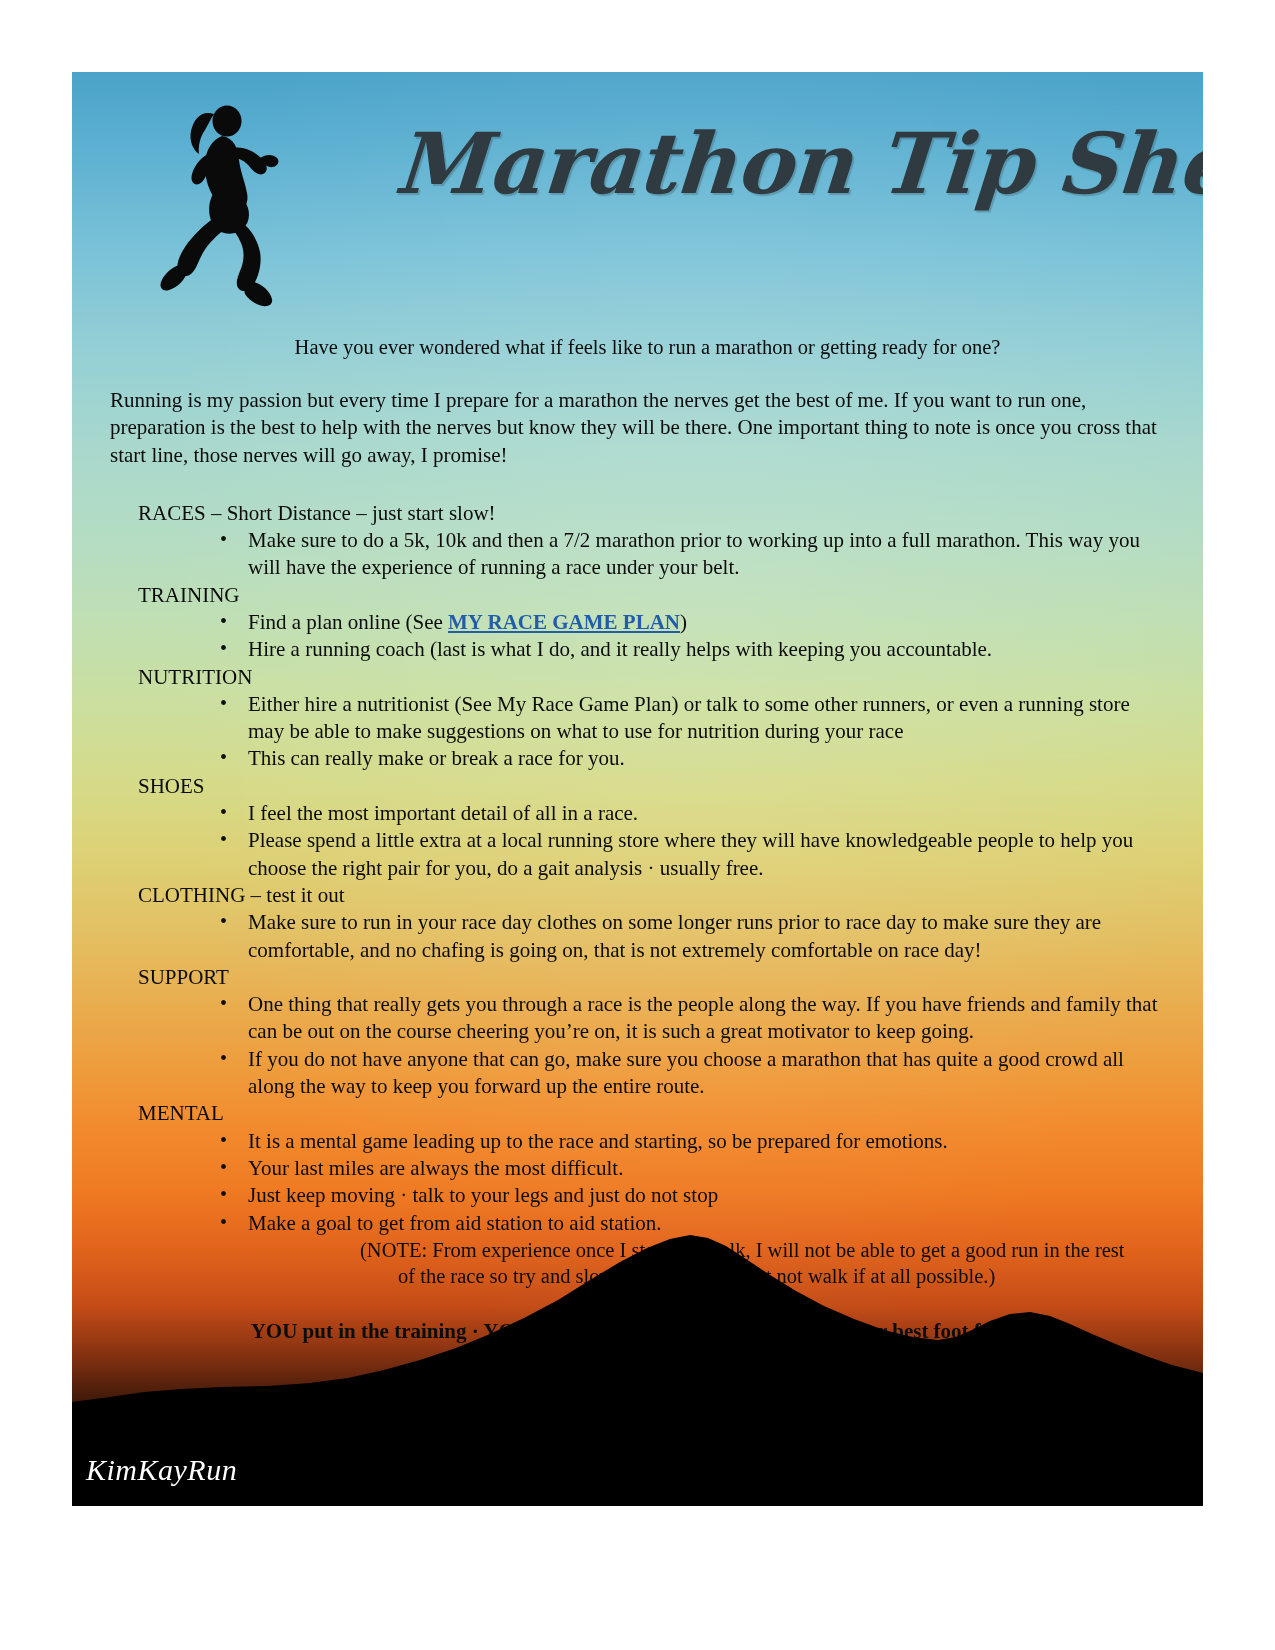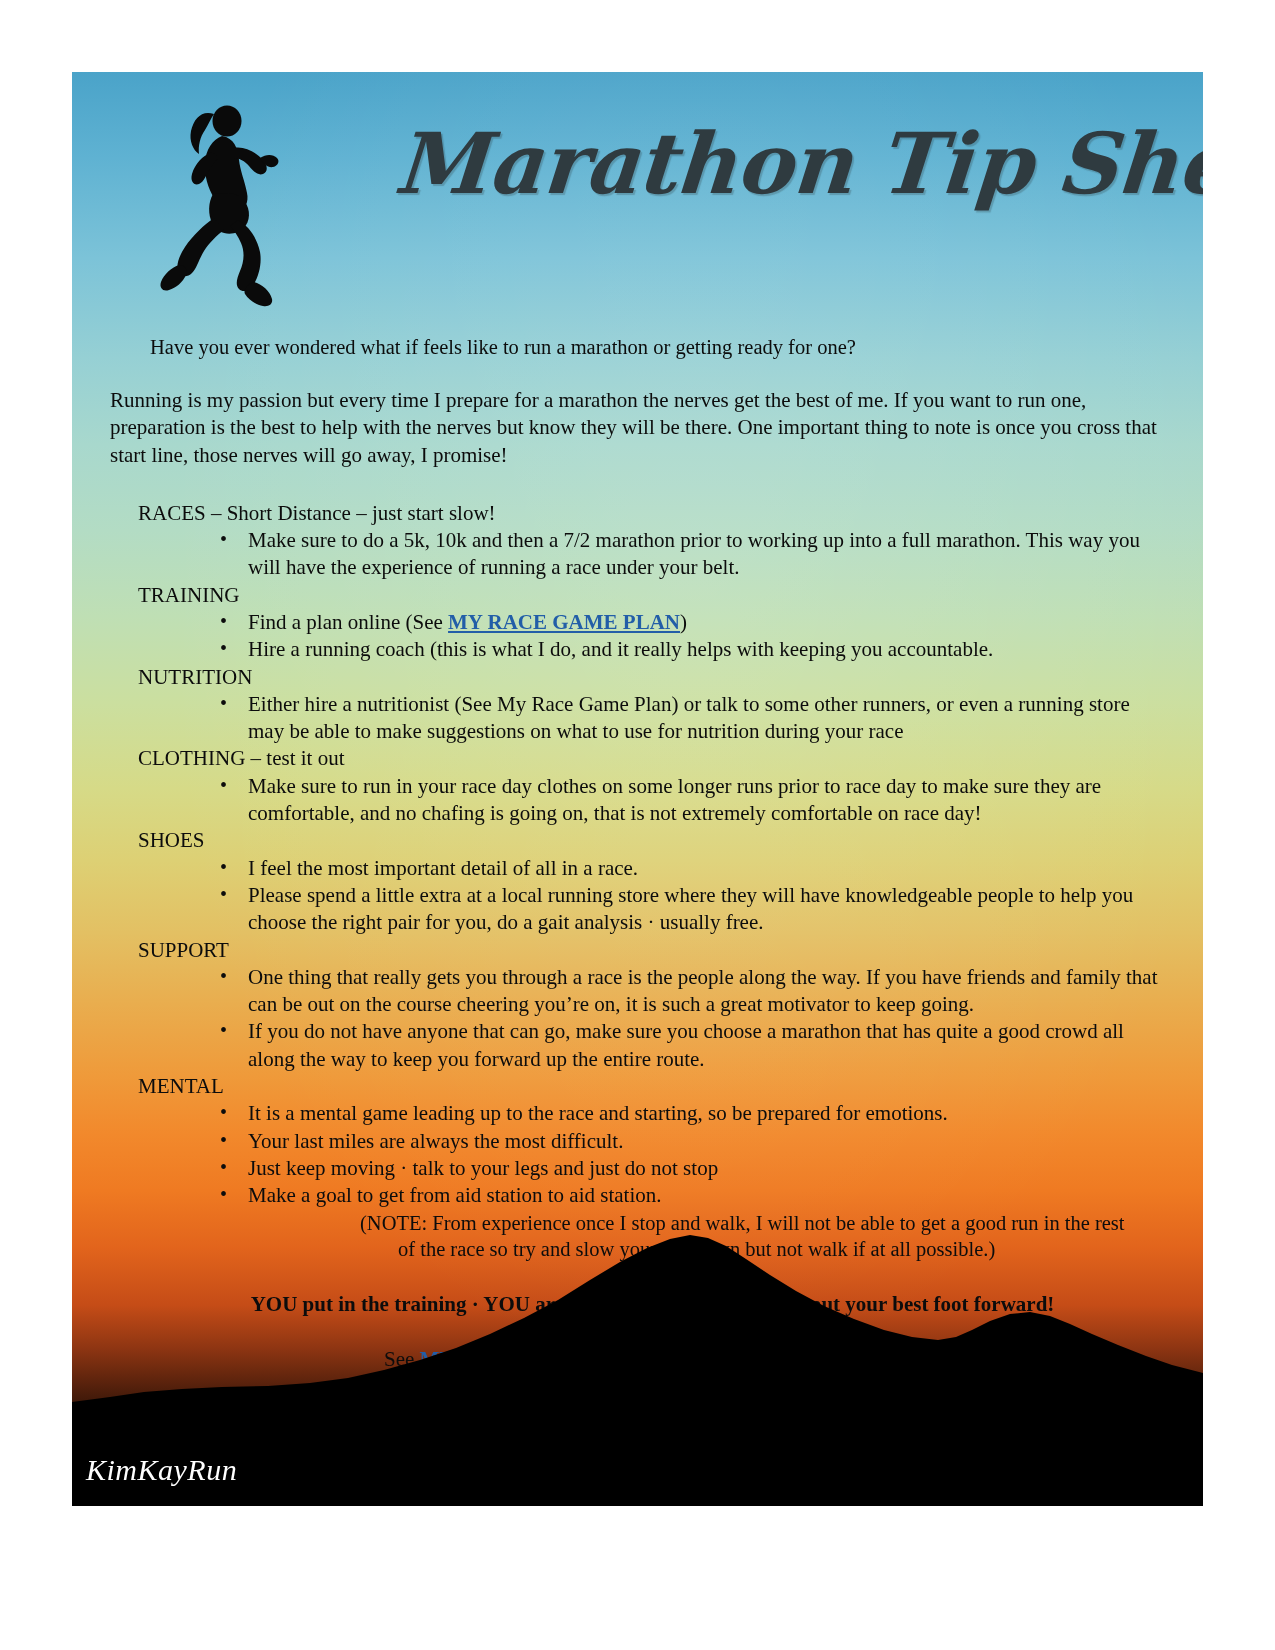--- a/index.html
+++ b/index.html
@@ -89,20 +89,21 @@
 
   
   #content {
     position: relative;
     padding: 0 38px 0 38px;
     color: #0c0c0c;
     font-size: 20.5px;
     line-height: 1.30;
   }
   .intro-question {
+    text-align: center;
     margin: 12px 0 0 0;
     padding-left: 40px;
     padding-right: 20px;
     font-size: 20.5px;
   }
   .para {
     margin: 26px 0 12px 0;
     text-align: left;
     font-size: 21px;
     line-height: 1.32;
@@ -238,43 +239,44 @@
         <div class="sec-head">RACES – Short Distance – just start slow!</div>
         <ul class="bullets">
           <li>Make sure to do a 5k, 10k and then a 7/2 marathon prior to working up into a full marathon.  This way you will have the experience of running a race under your belt.</li>
         </ul>
       </div>
 
       <div>
         <div class="sec-head">TRAINING</div>
         <ul class="bullets">
           <li><span>Find a plan online (See </span><a class="doclink" href="#">MY RACE GAME PLAN</a><span>)</span></li>
-          <li>Hire a running coach (this is what I do, and it really helps with keeping you accountable.</li>
+          <li>Hire a running coach (last is what I do, and it really helps with keeping you accountable.</li>
         </ul>
       </div>
 
       <div>
         <div class="sec-head">NUTRITION</div>
         <ul class="bullets">
           <li>Either hire a nutritionist (See My Race Game Plan) or talk to some other runners, or even a run­ning store may be able to make suggestions on what to use for nutrition during your race</li>
-        </ul>
-      </div>
-
-      <div>
-        <div class="sec-head">CLOTHING – test it out</div>
-        <ul class="bullets">
-          <li>Make sure to run in your race day clothes on some longer runs prior to race day to make sure they are comfortable, and no chafing is going on, that is not extremely comfortable on race day!</li>
+          <li>This can really make or break a race for you.</li>
         </ul>
       </div>
 
       <div>
         <div class="sec-head">SHOES</div>
         <ul class="bullets">
           <li>I feel the most important detail of all in a race.</li>
           <li>Please spend a little extra at a local running store where they will have knowledgeable people to help you choose the right pair for you, do a gait analysis · usually free.</li>
+        </ul>
+      </div>
+
+      <div>
+        <div class="sec-head">CLOTHING – test it out</div>
+        <ul class="bullets">
+          <li>Make sure to run in your race day clothes on some longer runs prior to race day to make sure they are comfortable, and no chafing is going on, that is not extremely comfortable on race day!</li>
         </ul>
       </div>
 
       <div>
         <div class="sec-head">SUPPORT</div>
         <ul class="bullets">
           <li>One thing that really gets you through a race is the people along the way. If you have friends and family that can be out on the course cheering you’re on, it is such a great motivator to keep going.</li>
           <li>If you do not have anyone that can go, make sure you choose a marathon that has quite a good crowd all along the way to keep you forward up the entire route.</li>
         </ul>
       </div>

